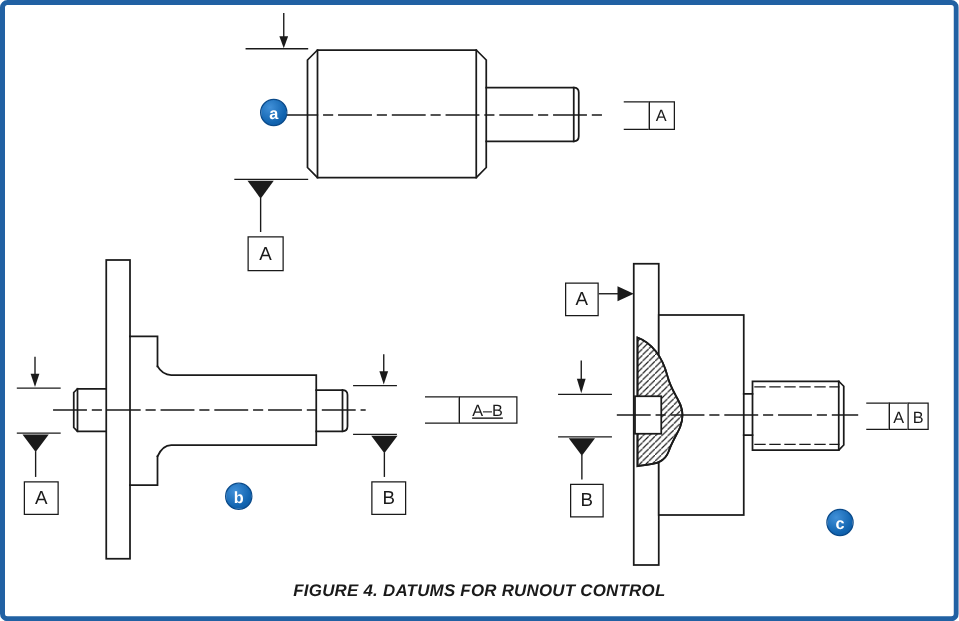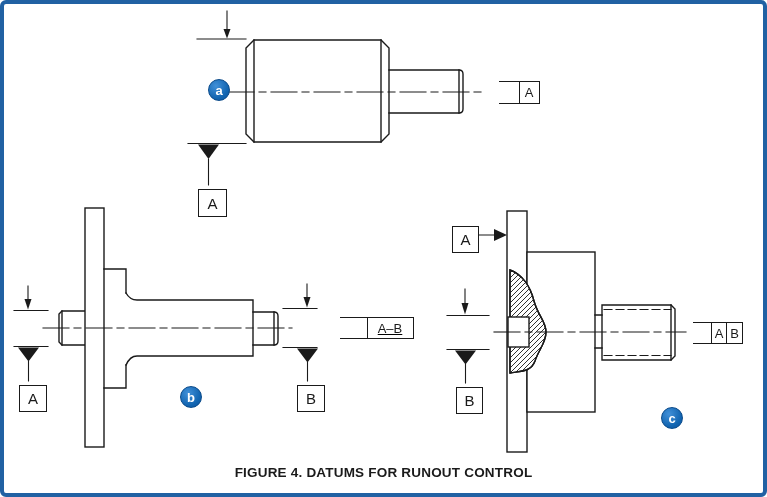--- a/index.html
+++ b/index.html
@@ -23,21 +23,21 @@
   .frame .cell + .cell{border-left-width:1.5px;margin-left:-1.5px;}
   .bubble{
     position:absolute;width:22px;height:22px;border-radius:50%;
     background:radial-gradient(circle at 35% 30%, #4190d8, #1164b0 65%, #0c55a0);
     border:1.5px solid #0a4a8a;box-sizing:border-box;
     display:flex;align-items:center;justify-content:center;
     color:#ffffff;font-size:13px;font-weight:bold;
   }
   .caption{
     position:absolute;left:0;top:461px;width:100%;text-align:center;
-    font-weight:bold;font-size:13.5px;color:#1a1a1a;
+    font-style:italic;font-weight:bold;font-size:13.5px;color:#1a1a1a;
     letter-spacing:.2px;
   }
 </style>
 </head>
 <body>
 
 <div class="canvas">
 
   <svg class="lineart" width="759" height="489" viewBox="0 0 759 489" fill="none" stroke="#1a1a1a" stroke-width="1.4" stroke-linecap="square">
     <defs>

